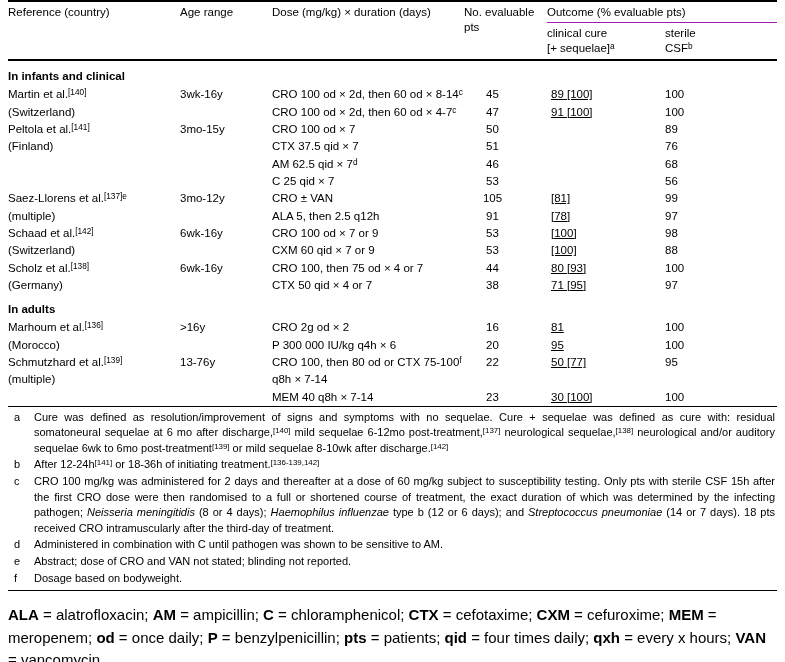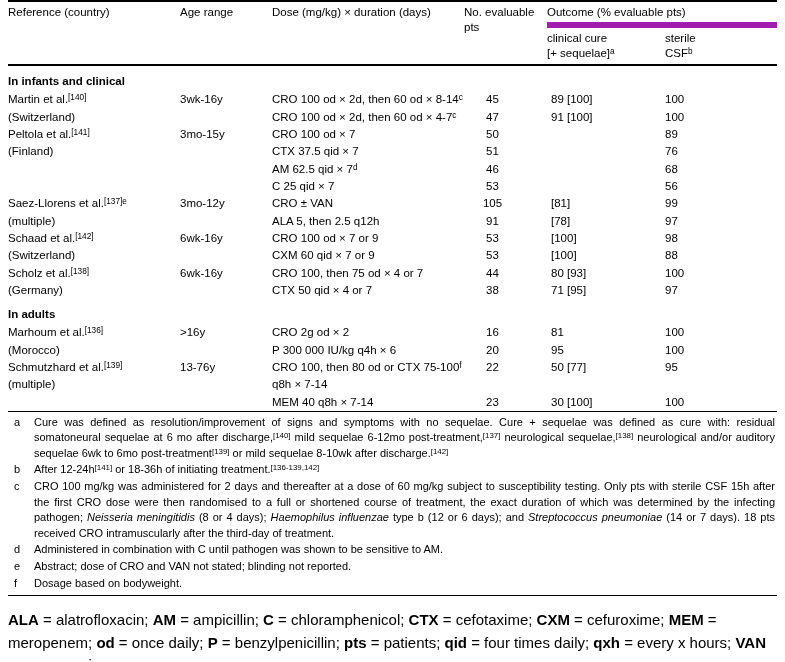--- a/index.html
+++ b/index.html
@@ -38,34 +38,34 @@
     text-align: left;
     vertical-align: top;
     padding: 3px 6px 2px 0;
     line-height: 1.32;
   }
   .rule-top   { border-top: 2.5px solid #000; }
   .rule-head  { border-bottom: 2.5px solid #000; }
   .rule-bot   { border-bottom: 1px solid #000; }
 
   th.outcome-group {
-    border-bottom: 6px solid #a21caf;
+    border-bottom: 1px solid #a21caf;
     padding-bottom: 2px;
   }
   th.sub {
     padding-top: 3px;
   }
   td {
     vertical-align: top;
     padding: 0.5px 6px 0.5px 0;
     line-height: 1.5;
     white-space: nowrap;
   }
   td.num { text-align: center; padding-right: 26px; }
-  td.cure { text-align: left; padding-left: 4px; }
+  td.cure { text-align: left; padding-left: 4px; text-decoration: underline; }
   td.csf  { text-align: left; padding-right: 20px; }
   tr.section td {
     font-weight: bold;
     padding-top: 7px;
     padding-bottom: 1px;
   }
   tr.tight td { line-height: 1.42; }
 
   sup {
     font-size: 0.72em;

